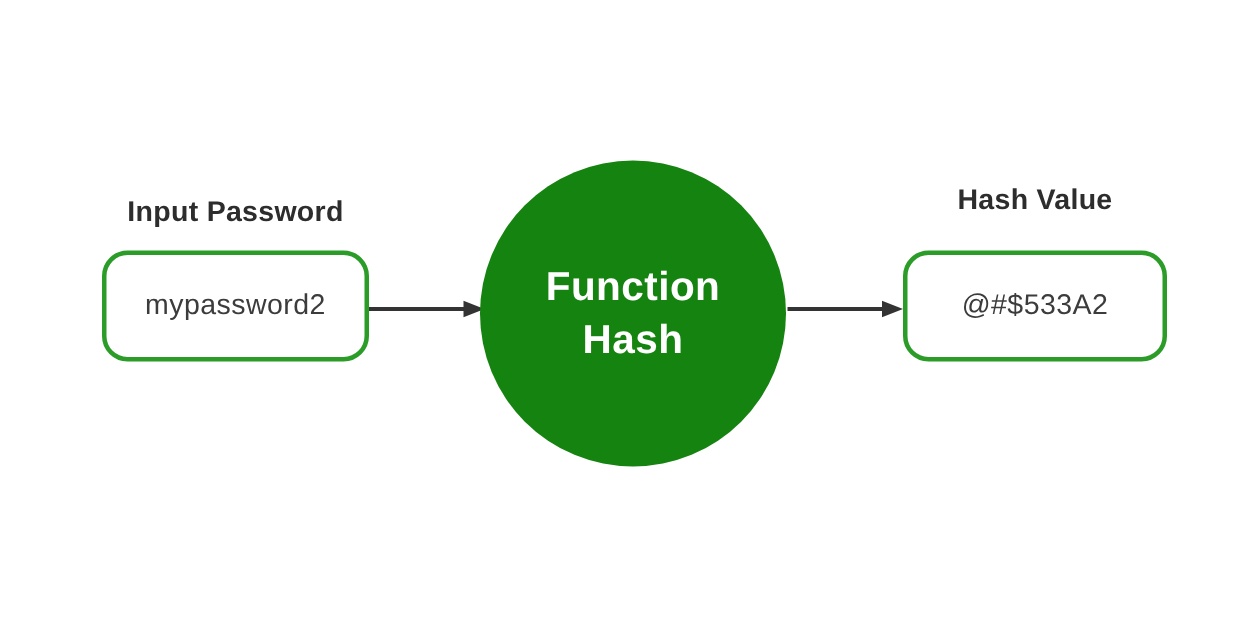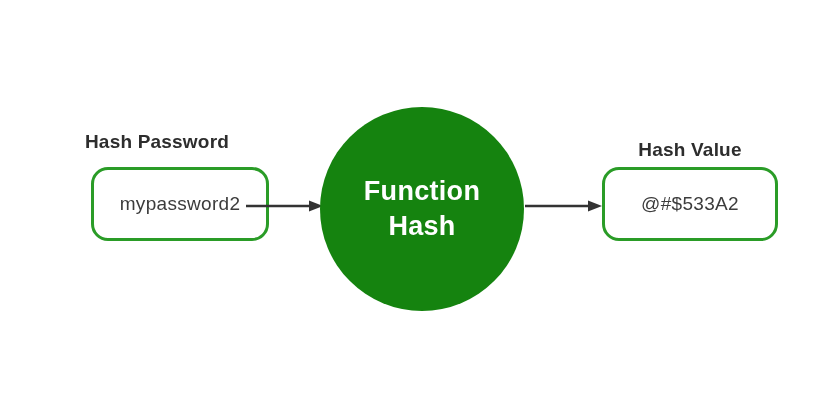--- a/index.html
+++ b/index.html
@@ -36,22 +36,22 @@
     border-radius: 17px;
     background: var(--background);
     display: flex;
     align-items: center;
     justify-content: center;
     font-size: 19px;
     letter-spacing: 0.3px;
     color: var(--value-text);
   }
   .input-label  { left: 68px;  top: 131px; width: 178px; }
-  .input-box    { left: 68px;  top: 167px; width: 178px; height: 74px; margin-left: 23px; }
-  .output-label { left: 602px; top: 139px; width: 176px; }
+  .input-box    { left: 68px;  top: 167px; width: 178px; height: 74px; }
+  .output-label { left: 602px; top: 123px; width: 176px; }
   .output-box   { left: 602px; top: 167px; width: 176px; height: 74px; }
   .hash-circle {
     position: absolute;
     left: 320px;
     top: 107px;
     width: 204px;
     height: 204px;
     border-radius: 50%;
     background: var(--circle-fill);
     color: var(--circle-text);
@@ -72,21 +72,21 @@
     color: var(--arrow);
   }
   .arrow-left  { left: 245px; top: 196px; }
   .arrow-right { left: 524px; top: 196px; }
 </style>
 </head>
 <body>
 
 <div class="canvas">
 
-  <div class="node-label input-label">Hash Password</div>
+  <div class="node-label input-label">Input Password</div>
 
   <div class="value-box input-box">
     <span>mypassword2</span>
   </div>
 
   <svg class="arrow arrow-left" viewBox="0 0 80 20" aria-hidden="true">
     <line x1="1" y1="10" x2="66" y2="10" stroke="currentColor" stroke-width="2.6"></line>
     <polygon points="64,4.5 78,10 64,15.5" fill="currentColor"></polygon>
   </svg>
 

